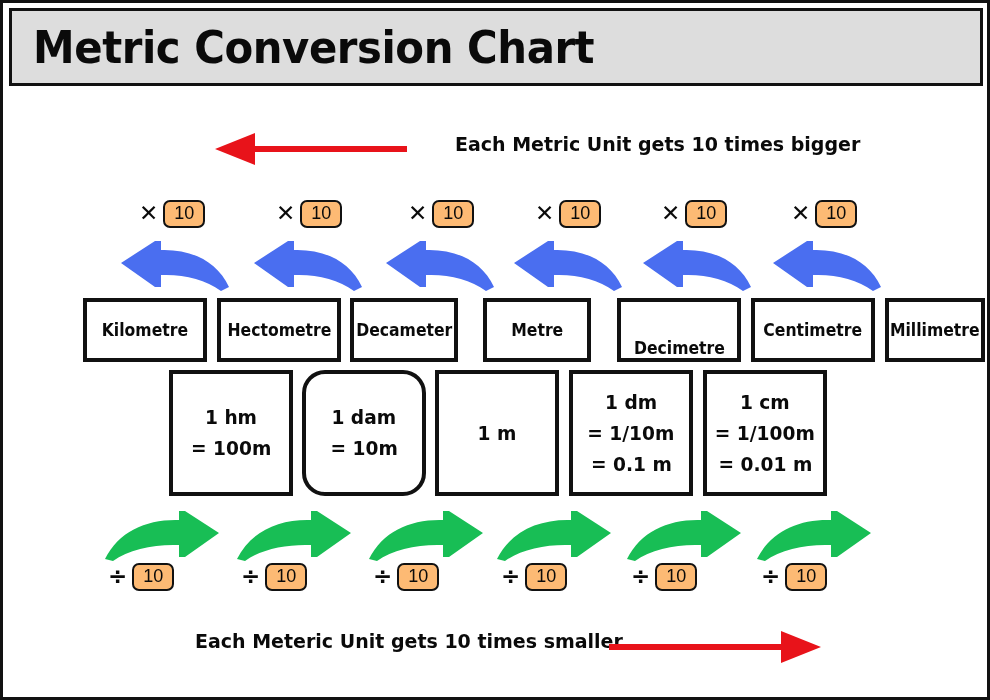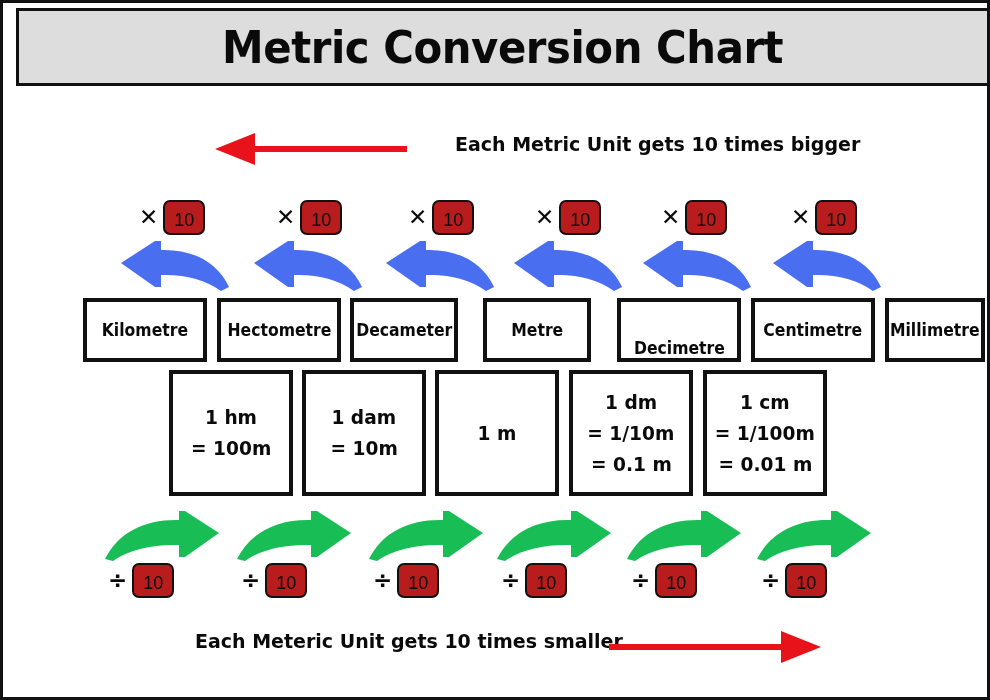--- a/index.html
+++ b/index.html
@@ -19,30 +19,29 @@
     width: 990px;
     height: 700px;
     box-sizing: border-box;
     border: 3px solid #111111;
     background: #ffffff;
   }
 
   
   #title-bar {
     position: absolute;
-    left: 13px;
+    left: 6px;
     top: 5px;
     width: 974px;
     height: 78px;
     box-sizing: border-box;
     background: #dddddd;
     border: 3px solid #111111;
     display: flex;
     align-items: center;
-    justify-content: center;
   }
   #page-title {
     font-family: "DejaVu Sans", sans-serif;
     font-weight: bold;
     font-size: 45px;
     letter-spacing: -0.5px;
     color: #0a0a0a;
     transform: scaleX(0.93);
     white-space: nowrap;
   }
@@ -108,26 +107,26 @@
   .op-sign {
     font-family: "DejaVu Sans", sans-serif;
     font-weight: bold;
     font-size: 23px;
     line-height: 1;
     color: #0a0a0a;
   }
   .op-value-box {
     border: 2px solid #111111;
     border-radius: 7px;
-    padding: 8px 9px 2px 9px;
+    padding: 1px 9px 2px 9px;
     font-family: "Liberation Sans", sans-serif;
     font-size: 18px;
     line-height: 1.15;
     color: #0a0a0a;
-    background: #b91c1c;
+    background: #fdba74;
   }
 
   
   .curve-arrow {
     position: absolute;
   }
 
   
   .unit-name-box {
     position: absolute;
@@ -252,21 +251,21 @@
     <span class="unit-name-text">Centimetre</span>
   </div>
   <div class="unit-name-box" style="left:834px; width:100px;">
     <span class="unit-name-text">Millimetre</span>
   </div>
 
   <div class="unit-value-box" style="left:166px; width:124px;">
     <span class="unit-value-line">1 hm</span>
     <span class="unit-value-line">= 100m</span>
   </div>
-  <div class="unit-value-box" style="left:299px; width:124px;">
+  <div class="unit-value-box" style="left:299px; width:124px;border-radius:23px;">
     <span class="unit-value-line">1 dam</span>
     <span class="unit-value-line">= 10m</span>
   </div>
   <div class="unit-value-box" style="left:432px; width:124px;">
     <span class="unit-value-line">1 m</span>
   </div>
   <div class="unit-value-box" style="left:566px; width:124px;">
     <span class="unit-value-line">1 dm</span>
     <span class="unit-value-line">= 1/10m</span>
     <span class="unit-value-line">= 0.1 m</span>

